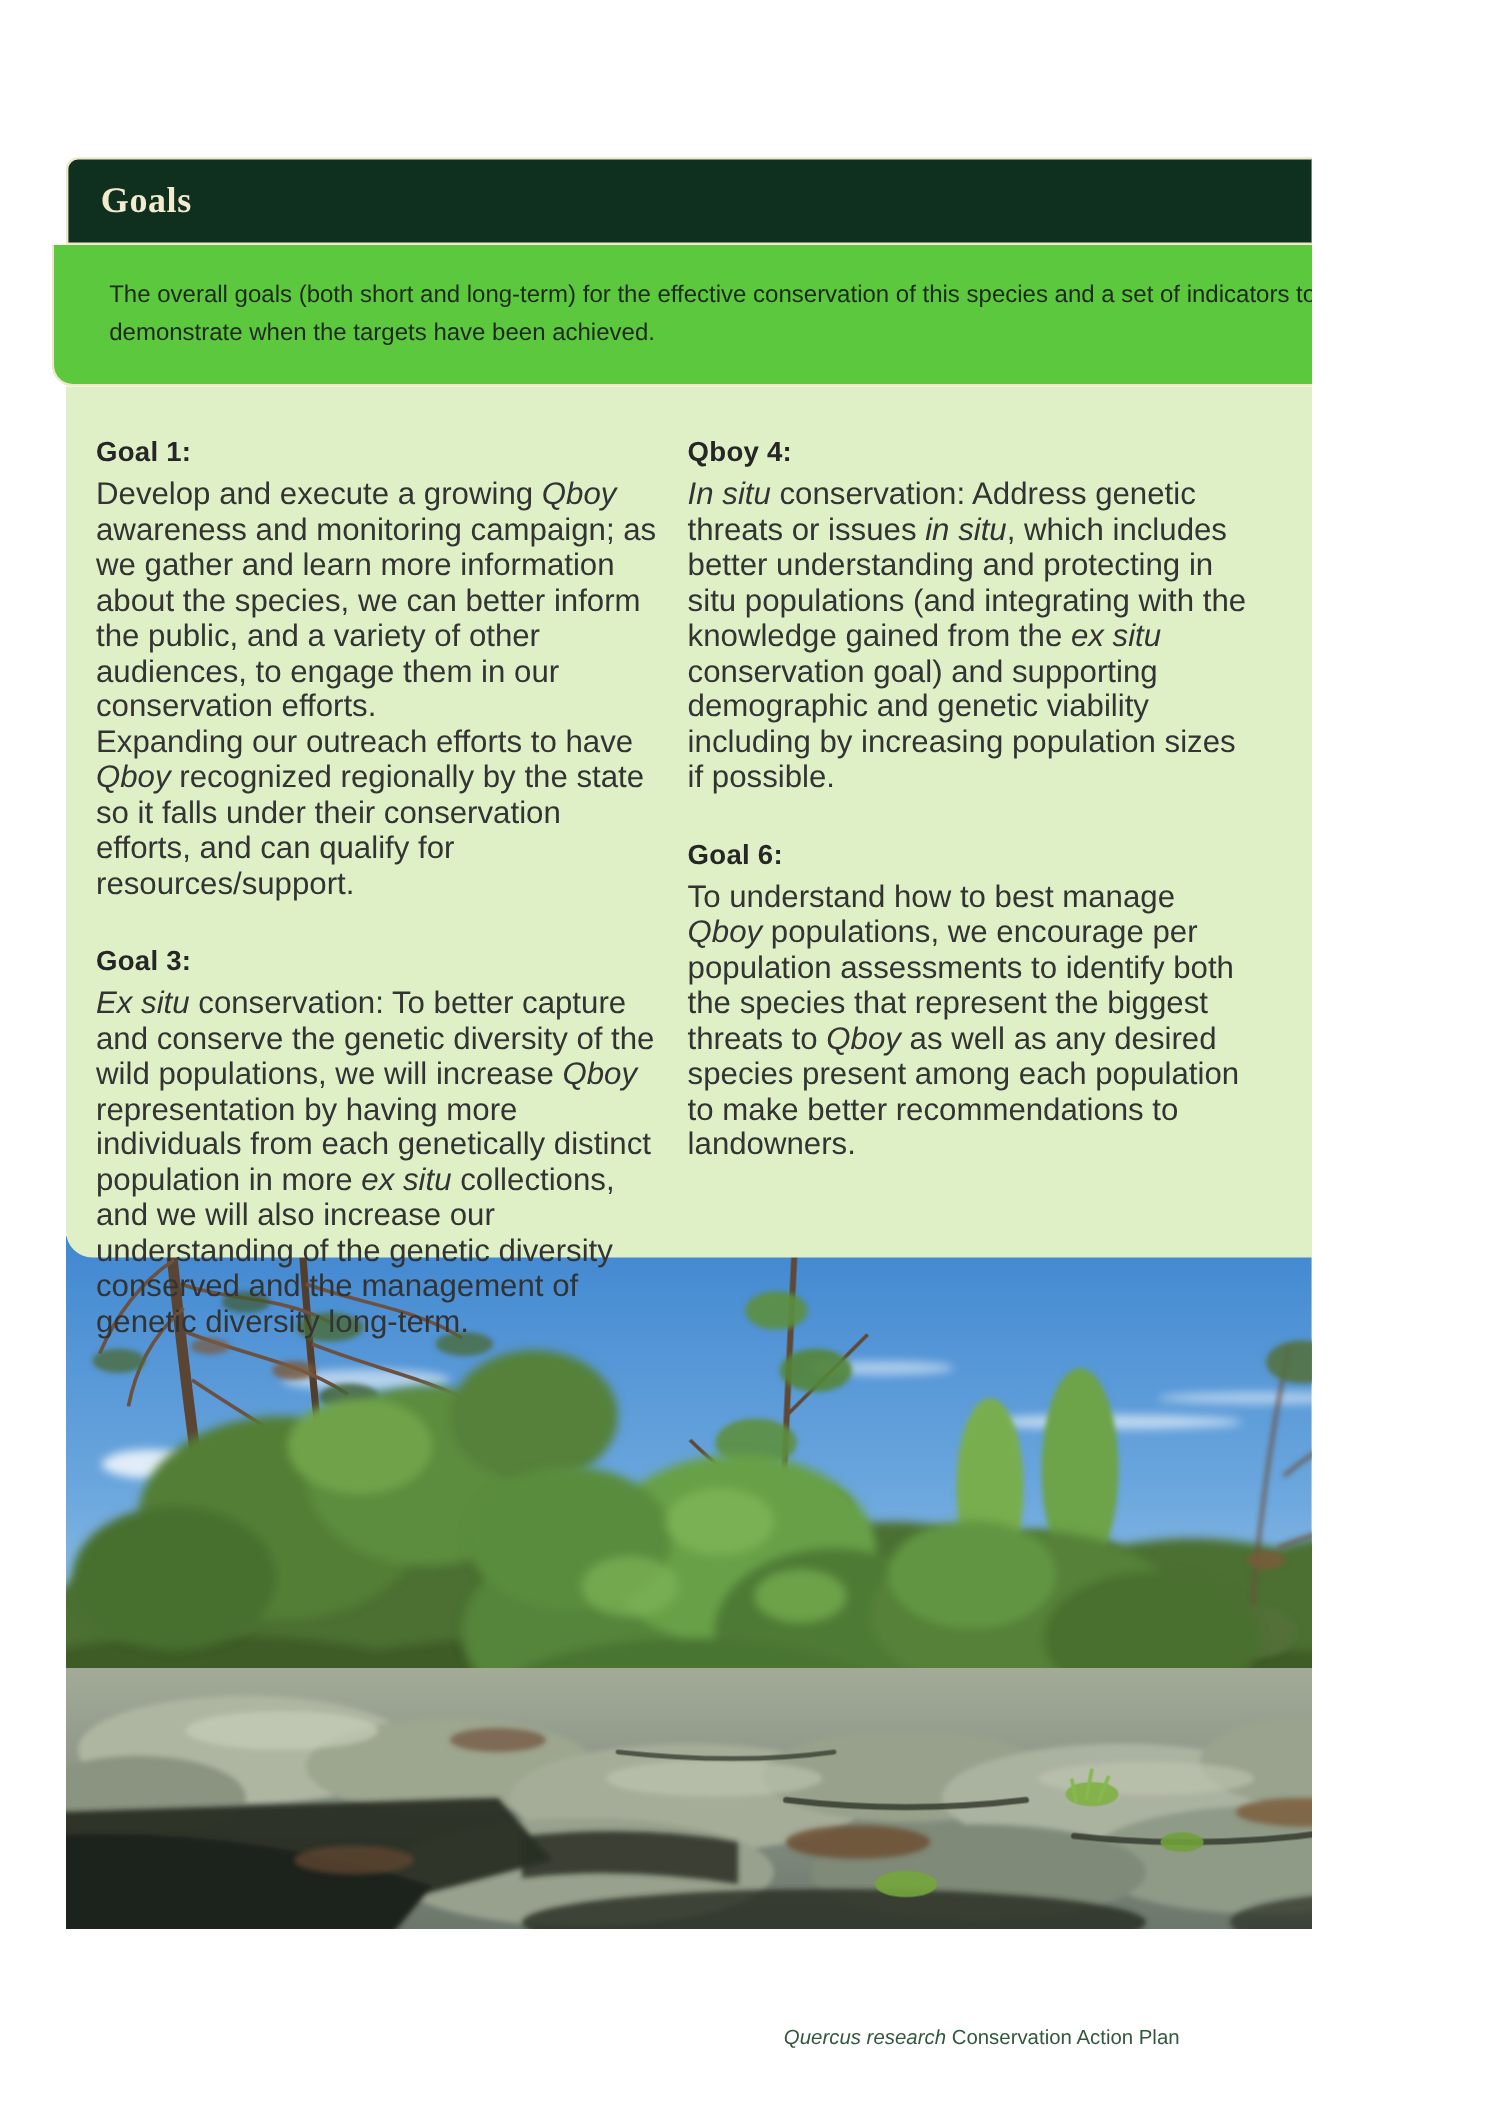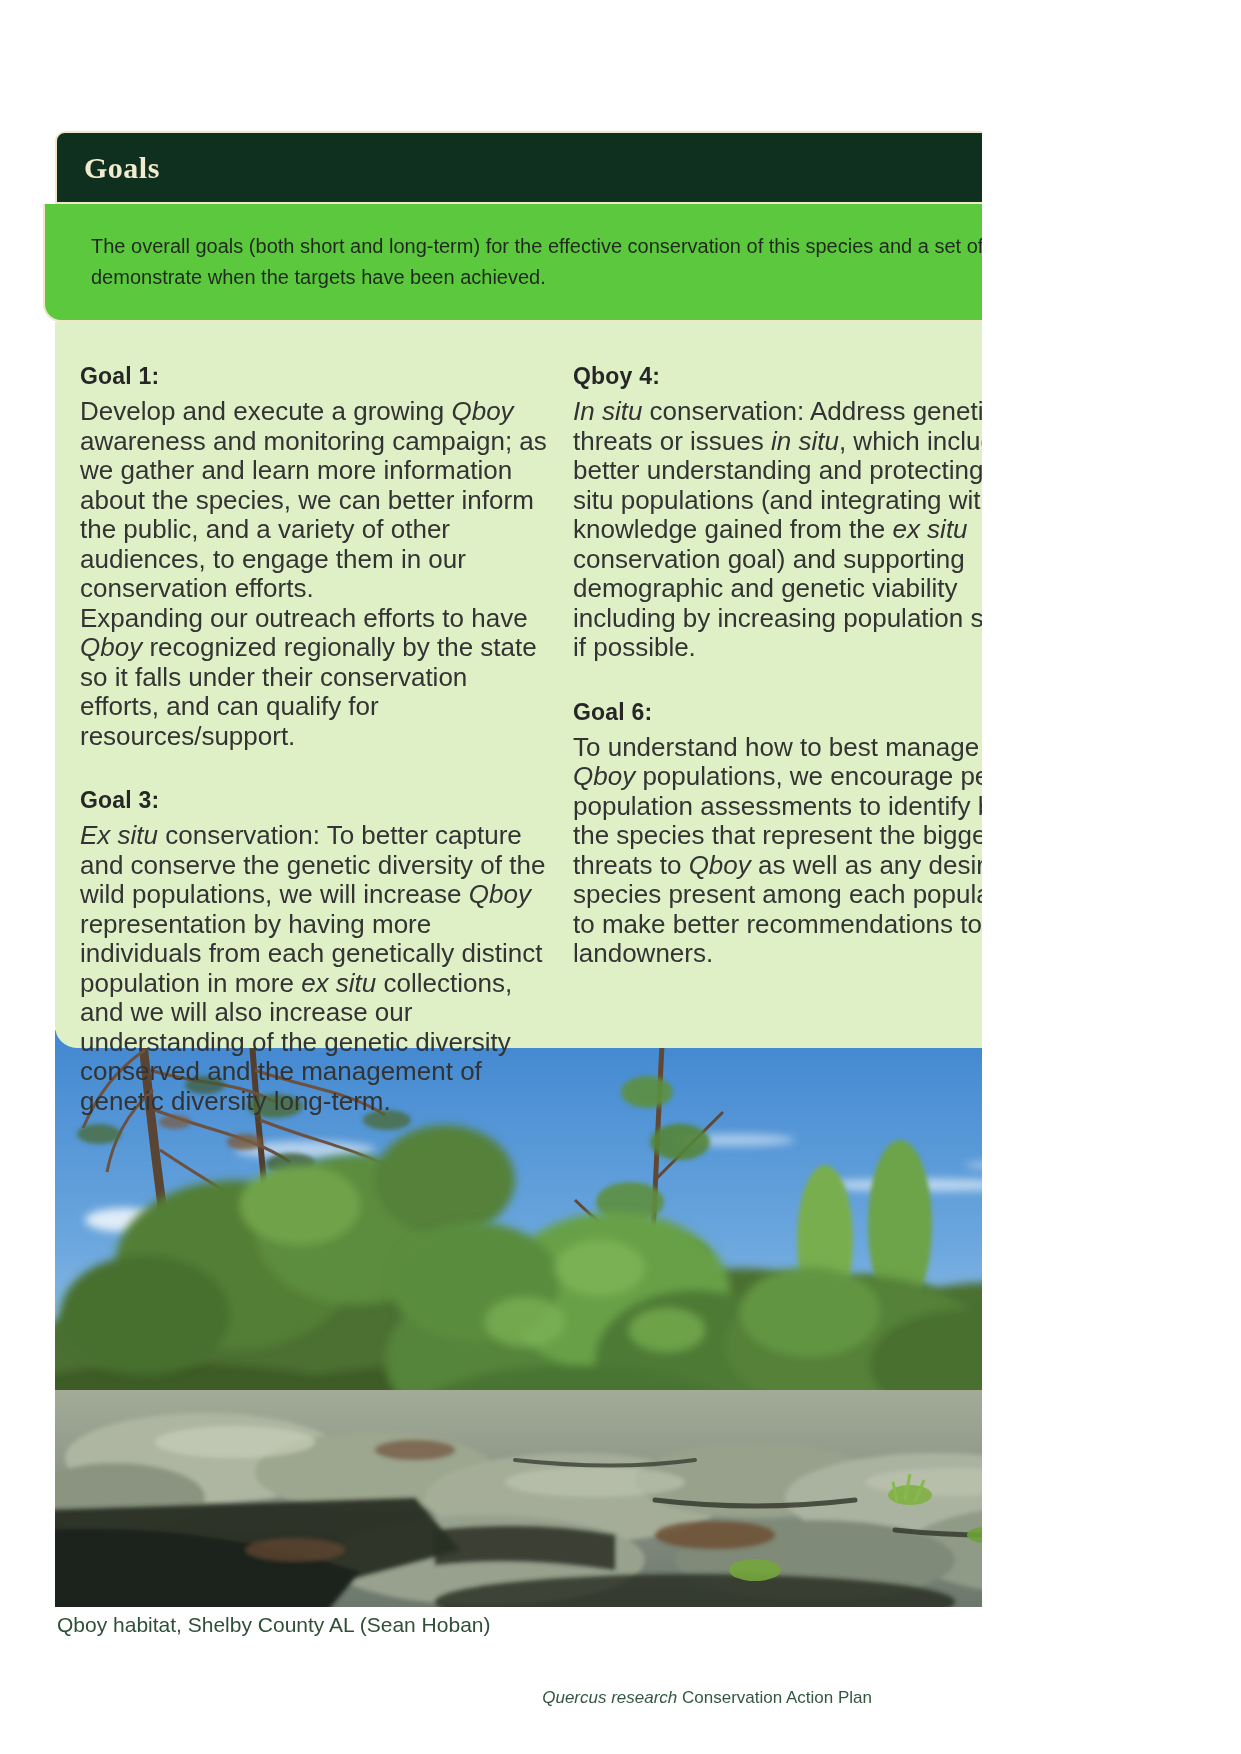--- a/index.html
+++ b/index.html
@@ -1,17 +1,17 @@
 <!DOCTYPE html>
 <html style="--header_bg: #10301f; --header_text: #f2ebcf; --callout_bg: #5cc83e; --callout_text: #1f2a1d; --panel_bg: #dff0c7; --cream_border: #f0e7c8; --heading_text: #262626; --body_text: #333333; --caption_text: #2f4f38; --footer_text: #33573e; --page_number_text: #1b231b; --leaf_fill: #a5d98a;"><head>
 <meta charset="utf-8">
 <style>
   html,body{margin:0;padding:0;background:#ffffff;}
   .page{
-    position:relative;width:982px;height:1754px;background:#ffffff;overflow:hidden;
+    position:relative;width:1093px;height:1754px;background:#ffffff;overflow:hidden;
     font-family:"Liberation Sans", sans-serif;
     border-radius:23px;
   }
   
   .header-bar{
     position:absolute;left:55px;top:131px;width:1128px;height:73px;
     background:var(--header_bg);border:2px solid var(--cream_border);
     border-radius:10px 18px 0 0;box-sizing:border-box;
     display:flex;align-items:center;
   }
@@ -274,21 +274,20 @@
           <p><em>In situ</em><span> conservation: Address genetic threats or issues </span><em>in situ</em><span>, which includes better understanding and protecting in situ populations (and integrating with the knowledge gained from the </span><em>ex situ</em><span> conservation goal) and supporting demographic and genetic viability including by increasing population sizes if possible.</span></p>
         </div>
         <div class="goal">
           <h3>Goal 6:</h3>
           <p><span>To understand how to best manage </span><em>Qboy</em><span> populations, we encourage per population assessments to identify both the species that represent the biggest threats to </span><em>Qboy</em><span> as well as any desired species present among each population to make better recommendations to landowners.</span></p>
         </div>
       </div>
     </div>
   </div>
 
-  <div class="caption">Qboy habitat, Shelby County AL (Sean Hoban)</div>
 
   <div class="footer-title"><em>Quercus research</em><span> Conservation Action Plan</span></div>
   <svg class="leaf-icon" viewBox="0 0 60 90">
     <g transform="rotate(6 30 45)">
       <path d="M29 4 C33 10 39 9 40 15 C47 13 50 20 45 24 C53 24 55 32 48 35 C56 37 56 45 48 47 C55 51 52 59 44 58 C49 64 44 71 37 68 C39 75 32 79 28 73 C25 79 18 78 18 71 C11 74 6 68 11 62 C3 62 1 54 8 51 C1 48 2 40 10 40 C4 36 7 28 14 30 C10 23 16 17 22 20 C21 13 25 9 29 4 Z" fill="#a5d98a"></path>
       <path d="M28 70 C26 79 24 84 19 90" stroke="#a5d98a" stroke-width="4" fill="none" stroke-linecap="round"></path>
     </g>
   </svg>
   <div class="page-number">13</div>
 

